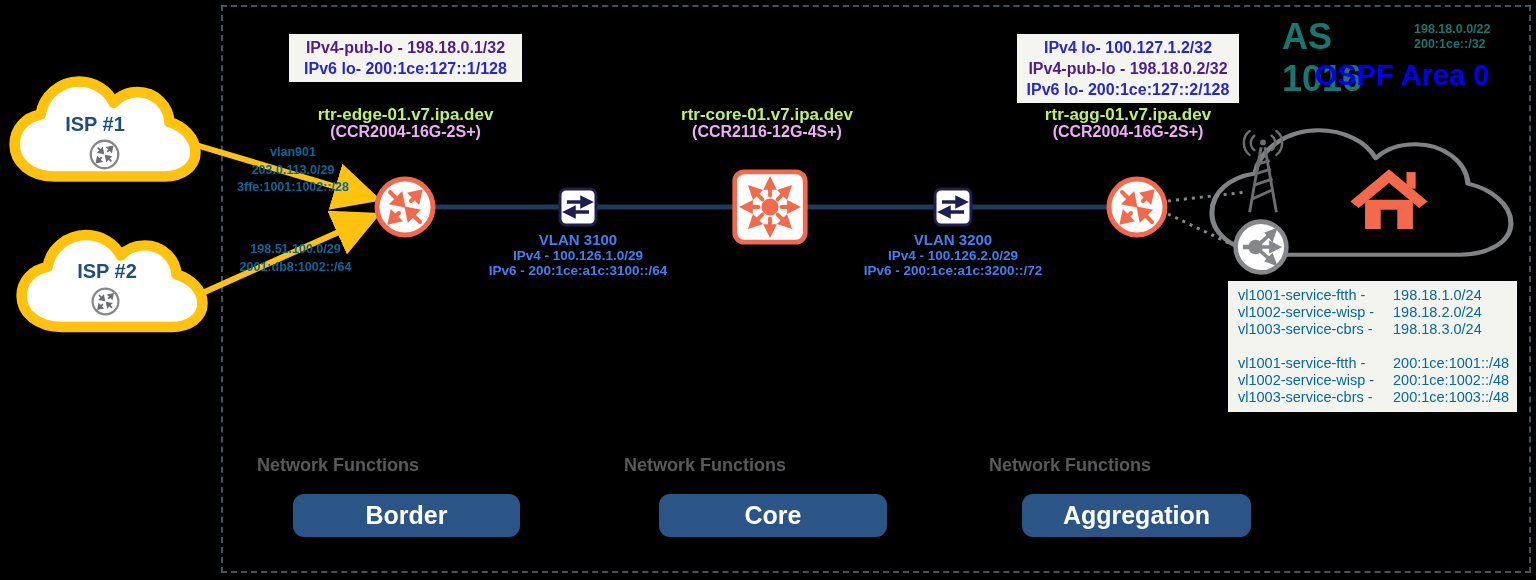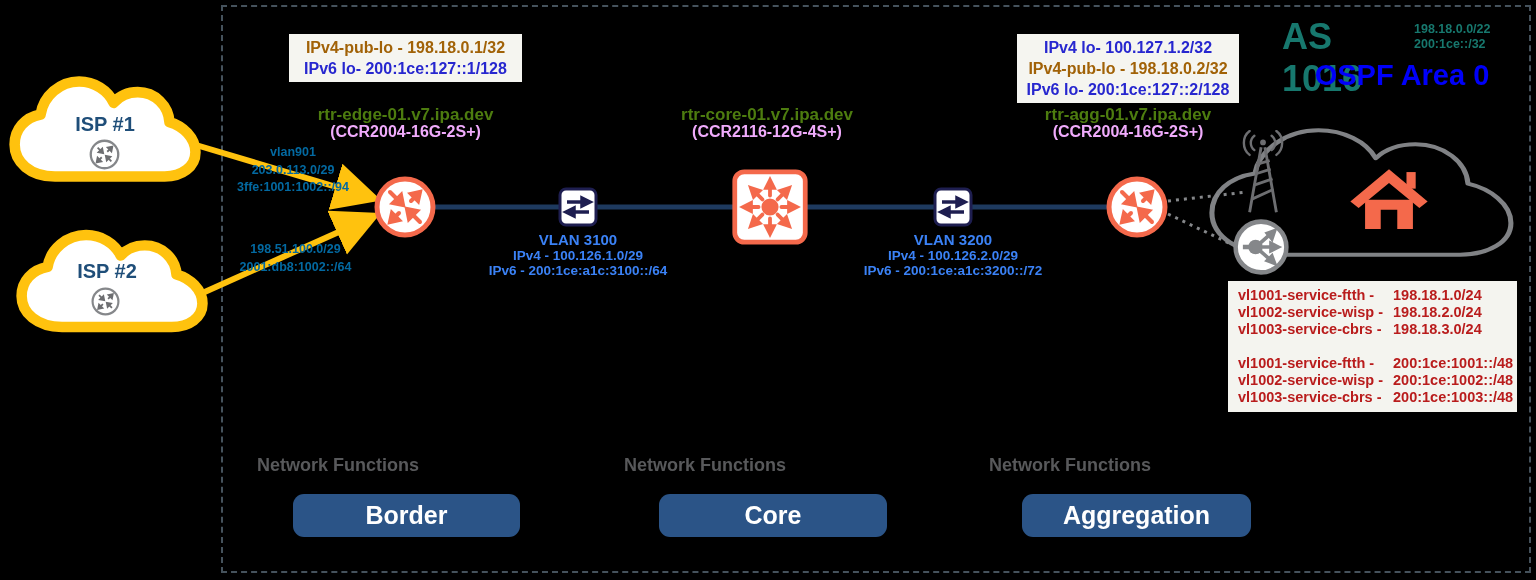--- a/index.html
+++ b/index.html
@@ -5,37 +5,37 @@
   html,body{margin:0;padding:0;background:#000;}
   #canvas{position:relative;width:1536px;height:580px;background:#000;overflow:hidden;
           font-family:"Liberation Sans",sans-serif;}
   .abs{position:absolute;}
   
   #lab-border{left:221px;top:5px;width:1306px;height:564px;border:2px dashed #45525C;}
   
   .lo-box{background:#F5F5F0;text-align:center;font-weight:bold;font-size:16px;line-height:21px;
           padding:3px 0;z-index:4;}
   .lo-blue{color:#2727CF;}
-  .lo-teal{color:#a16207;}
-  .hostname{color:#4d7c0f;font-weight:bold;font-size:17px;text-align:center;z-index:4;}
+  .lo-teal{color:#4c1d95;}
+  .hostname{color:#bef264;font-weight:bold;font-size:17px;text-align:center;z-index:4;}
   .model{color:#f0abfc;font-weight:bold;font-size:16px;text-align:center;z-index:4;}
   
   .vlan-label{color:#3b82f6;font-weight:bold;text-align:center;font-size:13.5px;line-height:15.5px;z-index:4;}
   .vlan-label .t{font-size:15px;}
   
   .isp-link-label{color:#0369a1;font-weight:bold;font-size:12.5px;text-align:center;line-height:17.5px;z-index:4;}
   
   #as-number{left:1282px;top:16px;width:130px;color:#17786E;font-size:36px;font-weight:bold;z-index:4;}
   #as-supernets{left:1414px;top:22px;width:110px;color:#17786E;font-size:12.5px;font-weight:bold;line-height:15px;z-index:4;}
   #ospf-area{left:1282px;top:59px;width:240px;text-align:center;color:#0000FA;font-size:29px;font-weight:bold;z-index:4;}
   
   .isp-label{color:#1F4E79;font-weight:bold;font-size:20px;text-align:center;z-index:5;}
   
   #service-box{left:1228px;top:281px;width:289px;height:131px;background:#F4F4EF;z-index:4;
-               padding:6px 0 0 10px;box-sizing:border-box;color:#b91c1c;font-size:14.5px;font-weight:700;}
+               padding:6px 0 0 10px;box-sizing:border-box;color:#0369a1;font-size:14.5px;font-weight:400;}
   .svc-row{display:flex;line-height:17px;}
   .svc-name{width:155px;}
   .svc-gap{height:17px;}
   
   .nf-label{color:#58595B;font-weight:bold;font-size:18px;width:300px;z-index:4;}
   .nf-btn{background:#2B5487;color:#FFFFFF;font-weight:bold;font-size:25px;text-align:center;
           height:43px;line-height:43px;border-radius:11px;z-index:4;}
   svg{display:block;}
   .z1{z-index:1}.z2{z-index:2}.z3{z-index:3}
 </style>
@@ -55,21 +55,21 @@
     <line x1="196" y1="145" x2="370" y2="197" stroke="#FFC20E" stroke-width="6" marker-end="url(#yarrow)"></line>
     <line x1="198" y1="295" x2="370" y2="218" stroke="#FFC20E" stroke-width="6" marker-end="url(#yarrow)"></line>
     <line x1="405" y1="207" x2="1137" y2="207" stroke="#1E3A5F" stroke-width="5"></line>
     <line x1="1168" y1="201" x2="1247" y2="192" stroke="#85878A" stroke-width="3" stroke-dasharray="3,5"></line>
     <line x1="1168" y1="214" x2="1233" y2="245" stroke="#85878A" stroke-width="3" stroke-dasharray="3,5"></line>
   </svg>
 
   <svg class="abs z3" style="left:5px;top:66px" width="202" height="126" viewBox="0 0 210 130" preserveAspectRatio="none">
     <path d="M52 114 C26 114 10 99 10 81 C10 65 21 53 37 50 C40 31 57 16 77 16 C93 16 107 25 113 38 C119 31 128 27 138 27 C156 27 170 41 171 58 C185 62 198 74 198 89 C198 104 184 114 166 114 Z" fill="#FFFFFF" stroke="#FFC20E" stroke-width="11" stroke-linejoin="round"></path>
   </svg>
-  <div class="abs isp-label" style="left:55px;top:113px;width:100px">ISP #1</div>
+  <div class="abs isp-label" style="left:45px;top:113px;width:100px">ISP #1</div>
   <svg class="abs" style="left:88px;top:138px;z-index:6" width="33" height="33" viewBox="0 0 36 36">
     <circle cx="18" cy="18" r="15" fill="#FFFFFF" stroke="#85878A" stroke-width="2.5"></circle>
     <g stroke="#6D6E71" stroke-width="2" fill="#6D6E71">
       <line x1="10.5" y1="10.5" x2="14" y2="14"></line>
         <polygon points="16.5,16.5 11.5,15.5 15.5,11.5"></polygon>
       <line x1="25.5" y1="25.5" x2="22" y2="22"></line>
         <polygon points="19.5,19.5 24.5,20.5 20.5,24.5"></polygon>
       <line x1="21" y1="15" x2="24" y2="12"></line>
         <polygon points="26.5,9.5 25.5,14.5 21.5,10.5"></polygon>
       <line x1="15" y1="21" x2="12" y2="24"></line>
@@ -91,21 +91,21 @@
       <line x1="21" y1="15" x2="24" y2="12"></line>
         <polygon points="26.5,9.5 25.5,14.5 21.5,10.5"></polygon>
       <line x1="15" y1="21" x2="12" y2="24"></line>
         <polygon points="9.5,26.5 10.5,21.5 14.5,25.5"></polygon>
     </g>
   </svg>
 
   <div class="abs isp-link-label" style="left:228px;top:144px;width:130px">
     <div>vlan901</div>
     <div>203.0.113.0/29</div>
-    <div>3ffe:1001:1002::/94</div>
+    <div>3ffe:1001:1002::/28</div>
   </div>
   <div class="abs isp-link-label" style="left:228px;top:241px;width:135px">
     <div>198.51.100.0/29</div>
     <div>2001:db8:1002::/64</div>
   </div>
 
   <div class="abs lo-box" style="left:289px;top:34px;width:233px">
     <div class="lo-teal">IPv4-pub-lo - 198.18.0.1/32</div>
     <div class="lo-blue">IPv6 lo- 200:1ce:127::1/128</div>
   </div>

